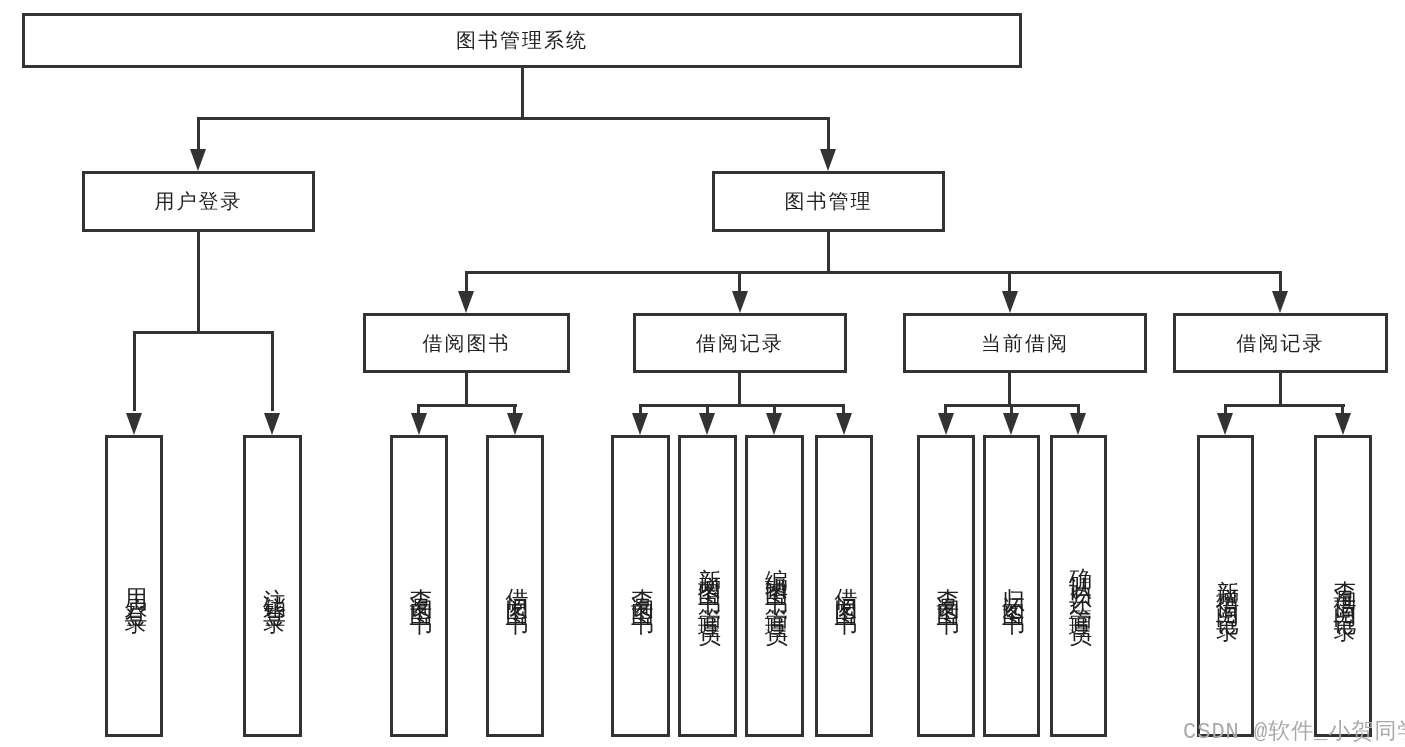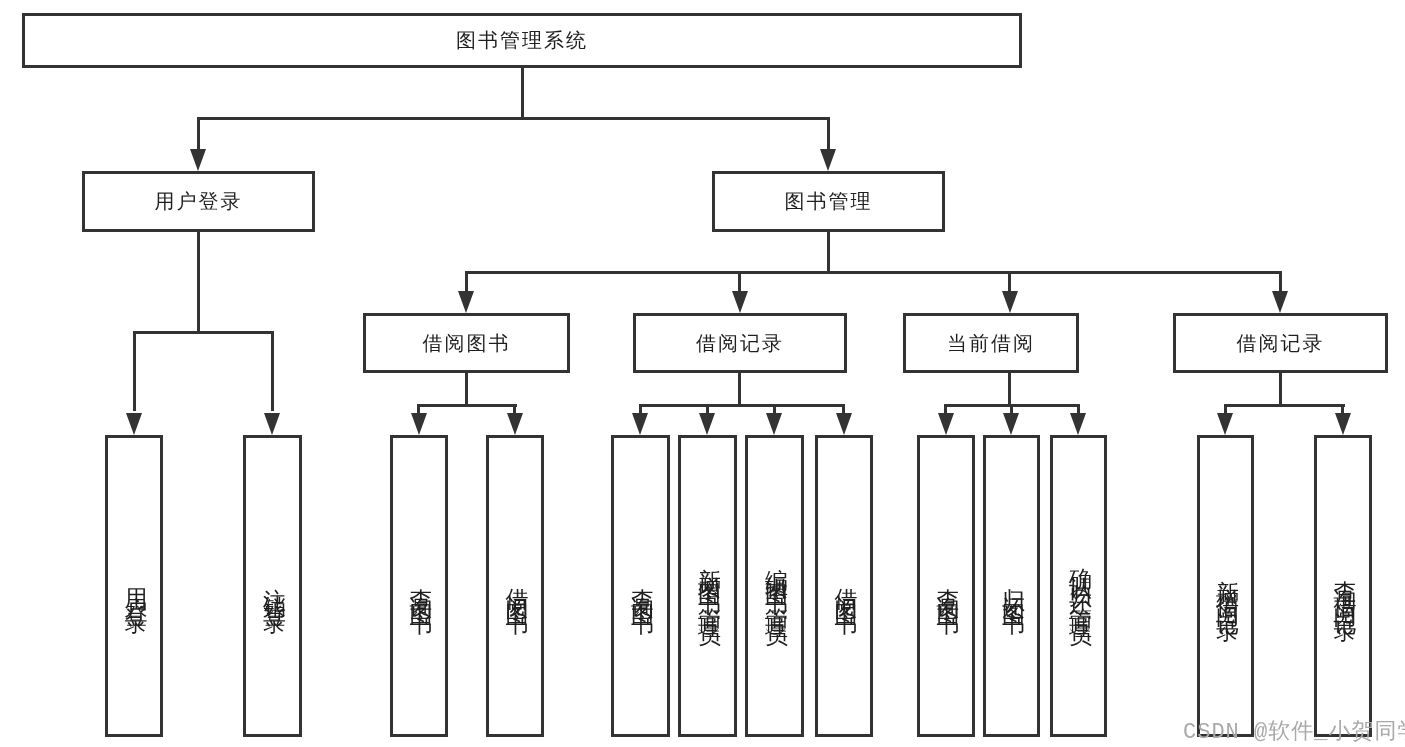--- a/index.html
+++ b/index.html
@@ -46,21 +46,21 @@
   <div class="box" style="left:712px;top:171px;width:233px;height:61px;">
     <span class="hlabel">图书管理</span>
   </div>
 
   <div class="box" style="left:363px;top:313px;width:207px;height:60px;">
     <span class="hlabel">借阅图书</span>
   </div>
   <div class="box" style="left:633px;top:313px;width:214px;height:60px;">
     <span class="hlabel">借阅记录</span>
   </div>
-  <div class="box" style="left:903px;top:313px;width:176px;height:60px;">
+  <div class="box" style="left:903px;top:313px;width:244px;height:60px;">
     <span class="hlabel">当前借阅</span>
   </div>
   <div class="box" style="left:1173px;top:313px;width:215px;height:60px;">
     <span class="hlabel">借阅记录</span>
   </div>
 
   <div class="box" style="left:105px;top:435px;width:58px;height:302px;">
     <span class="vlabel">用户登录</span>
   </div>
   <div class="box" style="left:243px;top:435px;width:59px;height:302px;">

